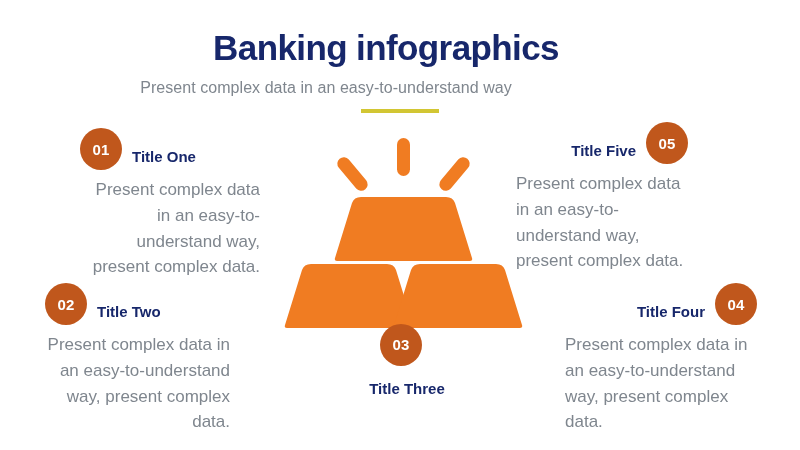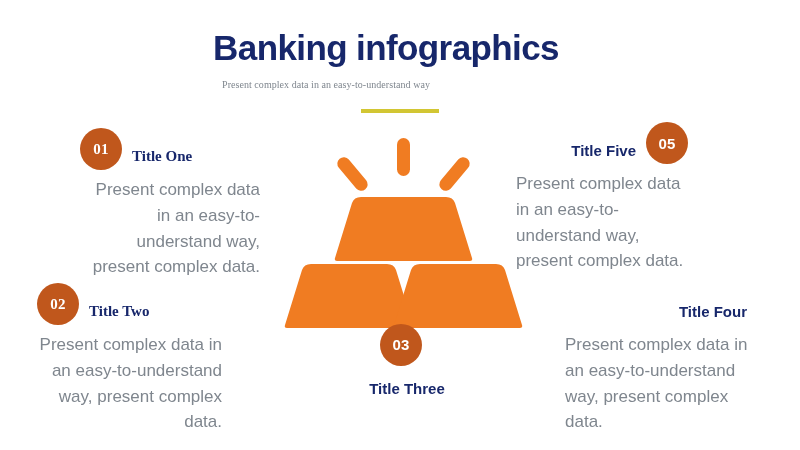--- a/index.html
+++ b/index.html
@@ -29,24 +29,23 @@
     letter-spacing: -0.6px;
     color: #17276b;
     line-height: 1.12;
   }
   .subtitle {
     position: absolute;
     top: 79px;
     left: 0;
     width: 652px;
     text-align: center;
-    font-size: 10px;
+    font-size: 16px;
     color: #7f868e;
     letter-spacing: 0.05px;
-    font-family: Liberation Serif, serif;
   }
   .divider {
     position: absolute;
     top: 109px;
     left: 361px;
     width: 78px;
     height: 4px;
     background: #d2c633;
   }
 
@@ -61,21 +60,21 @@
   .icon-wrap svg { display: block; }
 
   
   .item { position: absolute; }
 
   .item-head {
     display: flex;
     align-items: center;
     height: 42px;
   }
-  .item-head.left-circle { justify-content: flex-start; font-family: Liberation Serif, serif; }
+  .item-head.left-circle { justify-content: flex-start; }
   .item-head.right-circle { justify-content: flex-end; }
 
   .badge {
     width: 42px;
     height: 42px;
     border-radius: 50%;
     background: #c0571c;
     color: #ffffff;
     font-size: 15px;
     font-weight: bold;
@@ -101,21 +100,21 @@
     color: #7f868e;
     margin-top: 7px;
   }
 
   .align-right { text-align: right; }
   .align-left  { text-align: left; }
   .align-center{ text-align: center; }
 
   
   #item-01 { left: 80px;  top: 128px; width: 180px; }
-  #item-02 { left: 37px;  top: 283px; width: 185px; }
+  #item-02 { left: 45px;  top: 283px; width: 185px; }
   #item-03 { left: 290px; top: 339px; width: 222px; }
   #item-04 { left: 565px; top: 283px; width: 192px; }
   #item-05 { left: 516px; top: 122px; width: 172px; }
 
   #item-03 .item-head { justify-content: center; height: 42px; flex-direction: column; }
   #item-03 .item-head .item-title { margin-left: 12px; margin-top: 14px; }
 </style>
 </head>
 <body>
 
@@ -163,20 +162,21 @@
   <div class="item" id="item-03">
     <div class="item-head">
       <div class="badge">03</div>
       <div class="item-title">Title Three</div>
     </div>
   </div>
 
   <div class="item" id="item-04">
     <div class="item-head right-circle">
       <div class="item-title">Title Four</div>
+      <div class="badge">04</div>
     </div>
     <div class="item-body align-left">Present complex data in an easy-to-understand way, present complex data.</div>
   </div>
 
   <div class="item" id="item-05">
     <div class="item-head right-circle">
       <div class="item-title">Title Five</div>
       <div class="badge">05</div>
     </div>
     <div class="item-body align-left">Present complex data in an easy-to-understand way, present complex data.</div>

